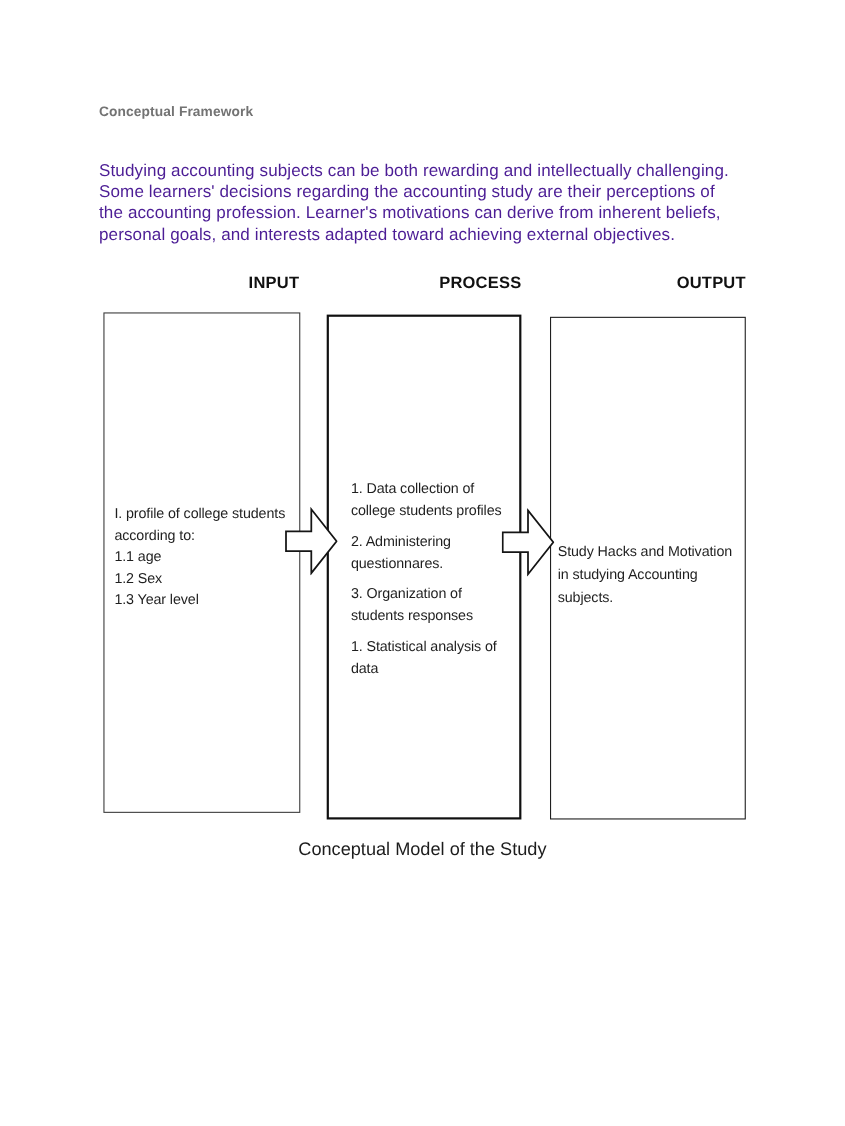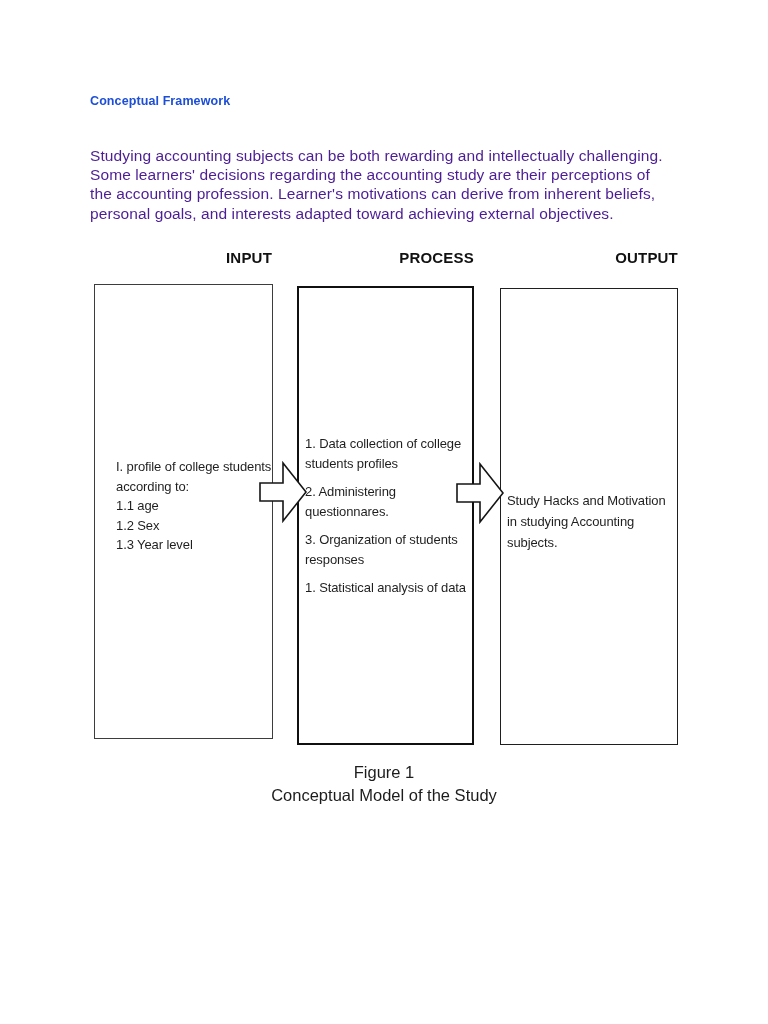--- a/index.html
+++ b/index.html
@@ -2,41 +2,41 @@
 <html><head>
 <meta charset="utf-8">
 <style>
   html,body { margin:0; padding:0; background:#ffffff; }
   .page {
     position:relative; width:768px; height:1024px; background:#ffffff;
     font-family:"Liberation Sans", sans-serif; color:#1d1d1d; overflow:hidden;
   }
   .heading {
     position:absolute; left:90px; top:94px;
-    font-size:12.5px; font-weight:700; color:#1d4ed8; letter-spacing:0.1px;
+    font-size:12.5px; font-weight:700; color:#737373; letter-spacing:0.1px;
   }
   .intro {
     position:absolute; left:90px; top:130px; width:585px;
     font-size:15.5px; line-height:19.4px; color:#4c1d95; letter-spacing:0.1px;
   }
   .col-header {
     position:absolute; top:249px; text-align:right;
     font-size:15px; font-weight:700; color:#111111; letter-spacing:0.2px;
   }
   #hdr-input   { left:94px;  width:178px; }
   #hdr-process { left:297px; width:177px; }
   #hdr-output  { left:500px; width:178px; }
   .box { position:absolute; background:#ffffff; box-sizing:border-box; }
   #box-input   { left:94px;  top:284px; width:179px; height:455px; border:1px solid #3d3d3d; }
   #box-process { left:297px; top:286px; width:177px; height:459px; border:2px solid #101010; }
   #box-output  { left:500px; top:288px; width:178px; height:457px; border:1px solid #1f1f1f; }
   .box-text { position:absolute; font-size:13px; color:#1f1f1f; letter-spacing:-0.1px; z-index:3; }
-  #input-text   { left:104px; top:457px; width:160px; line-height:19.6px;margin-left:12px; }
+  #input-text   { left:104px; top:457px; width:160px; line-height:19.6px; }
   #process-text { left:305px; top:434px; width:166px; line-height:19.5px; }
-  .process-item { margin:0 0 9px 0; }
+  .process-item { margin:0 0 9px 14px; }
   #output-text  { left:507px; top:490px; width:166px; line-height:21px; }
   .arrow { position:absolute; z-index:5; width:48px; height:62px; }
   #arrow-1 { left:259px; top:461px; }
   #arrow-2 { left:456px; top:462px; }
   .caption {
     position:absolute; left:0; top:761px; width:768px; text-align:center;
     font-size:16.5px; line-height:23px; color:#1c1c1c;
   }
   .closing {
     position:absolute; left:90px; top:831px; width:625px;
@@ -77,18 +77,17 @@
   <div class="box-text" id="output-text">Study Hacks and Motivation in studying Accounting subjects.</div>
 
   <svg class="arrow" id="arrow-1" viewBox="0 0 48 62" xmlns="http://www.w3.org/2000/svg">
     <polygon points="1,22 24,22 24,2 47,31 24,60 24,40 1,40" fill="#ffffff" stroke="#151515" stroke-width="1.6" stroke-linejoin="miter"></polygon>
   </svg>
   <svg class="arrow" id="arrow-2" viewBox="0 0 48 62" xmlns="http://www.w3.org/2000/svg">
     <polygon points="1,22 24,22 24,2 47,31 24,60 24,40 1,40" fill="#ffffff" stroke="#151515" stroke-width="1.6" stroke-linejoin="miter"></polygon>
   </svg>
 
   <div class="caption">
-    <div>Figure 1</div>
     <div>Conceptual Model of the Study</div>
   </div>
 
 
 </div>
 
 </body></html>

